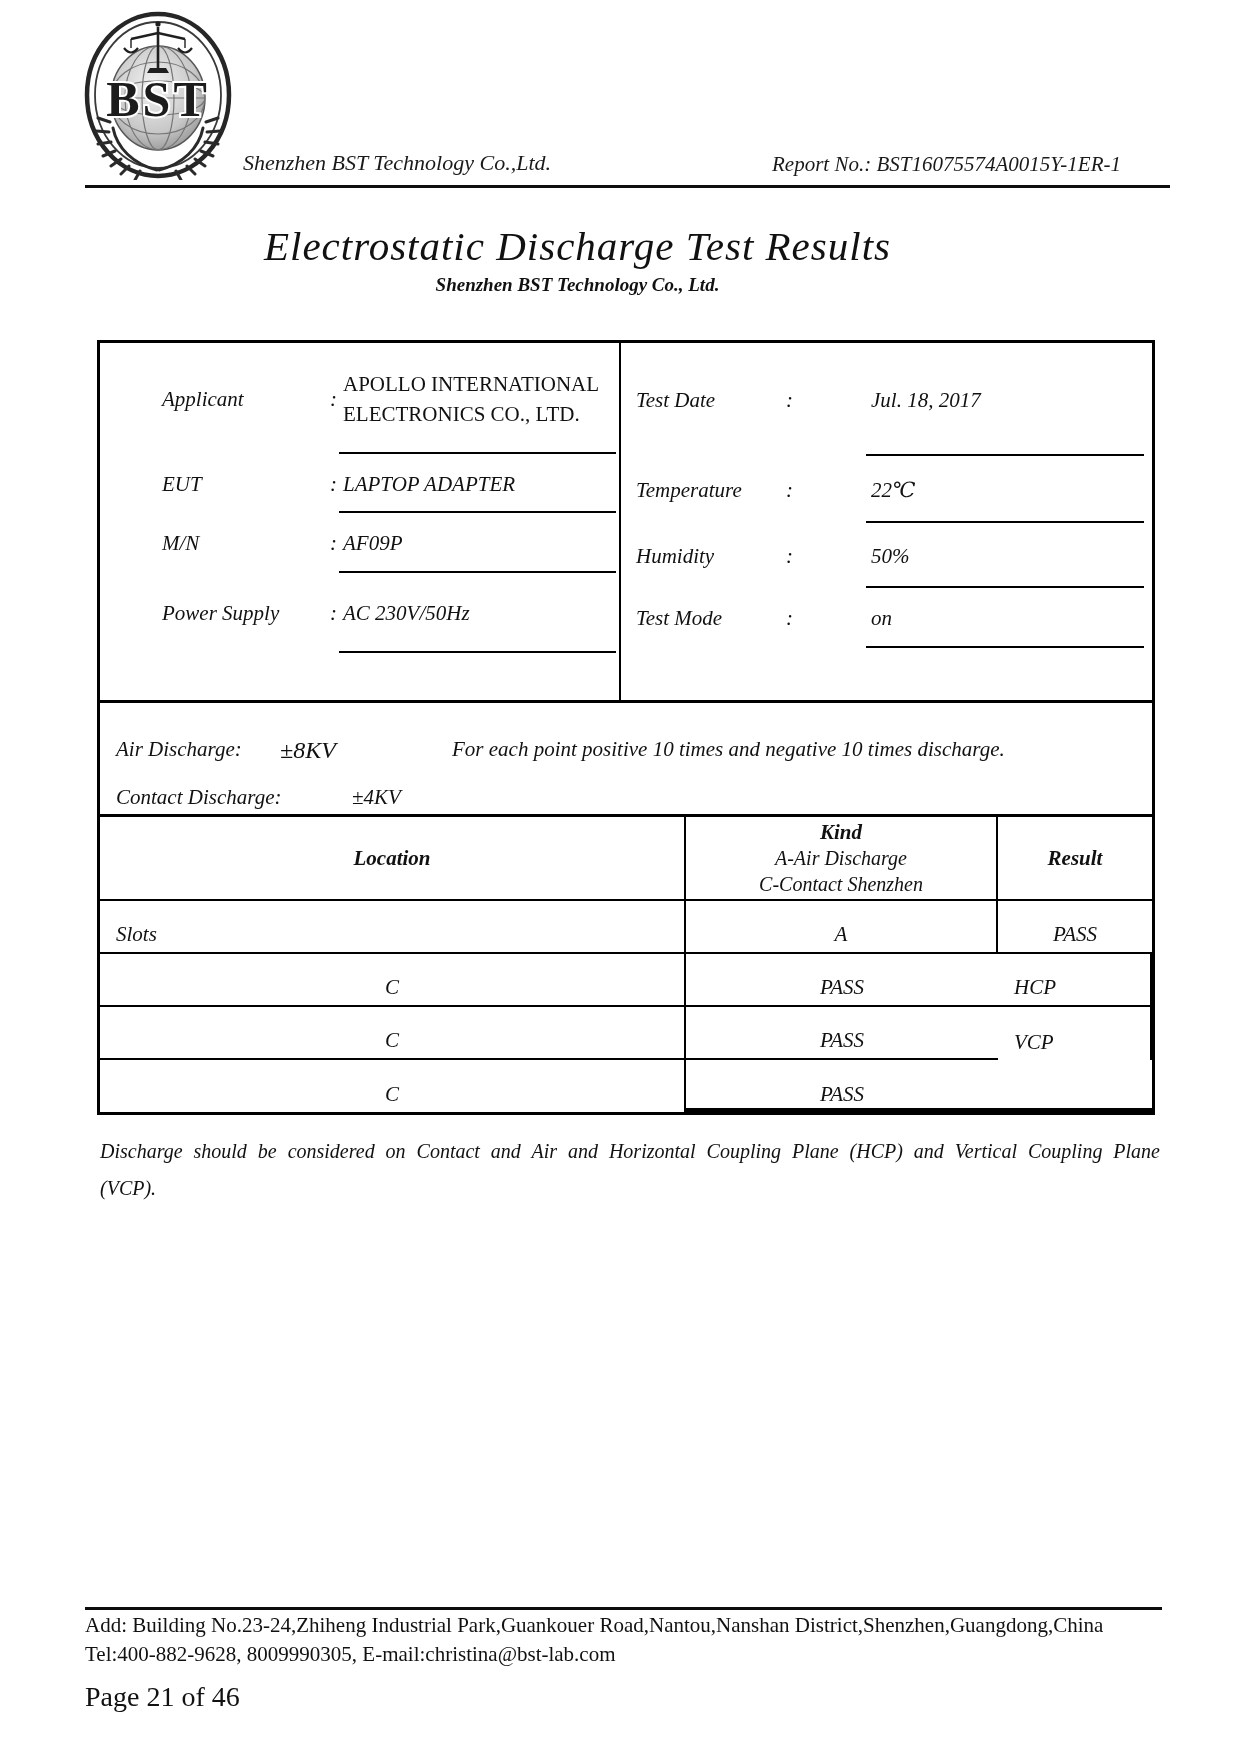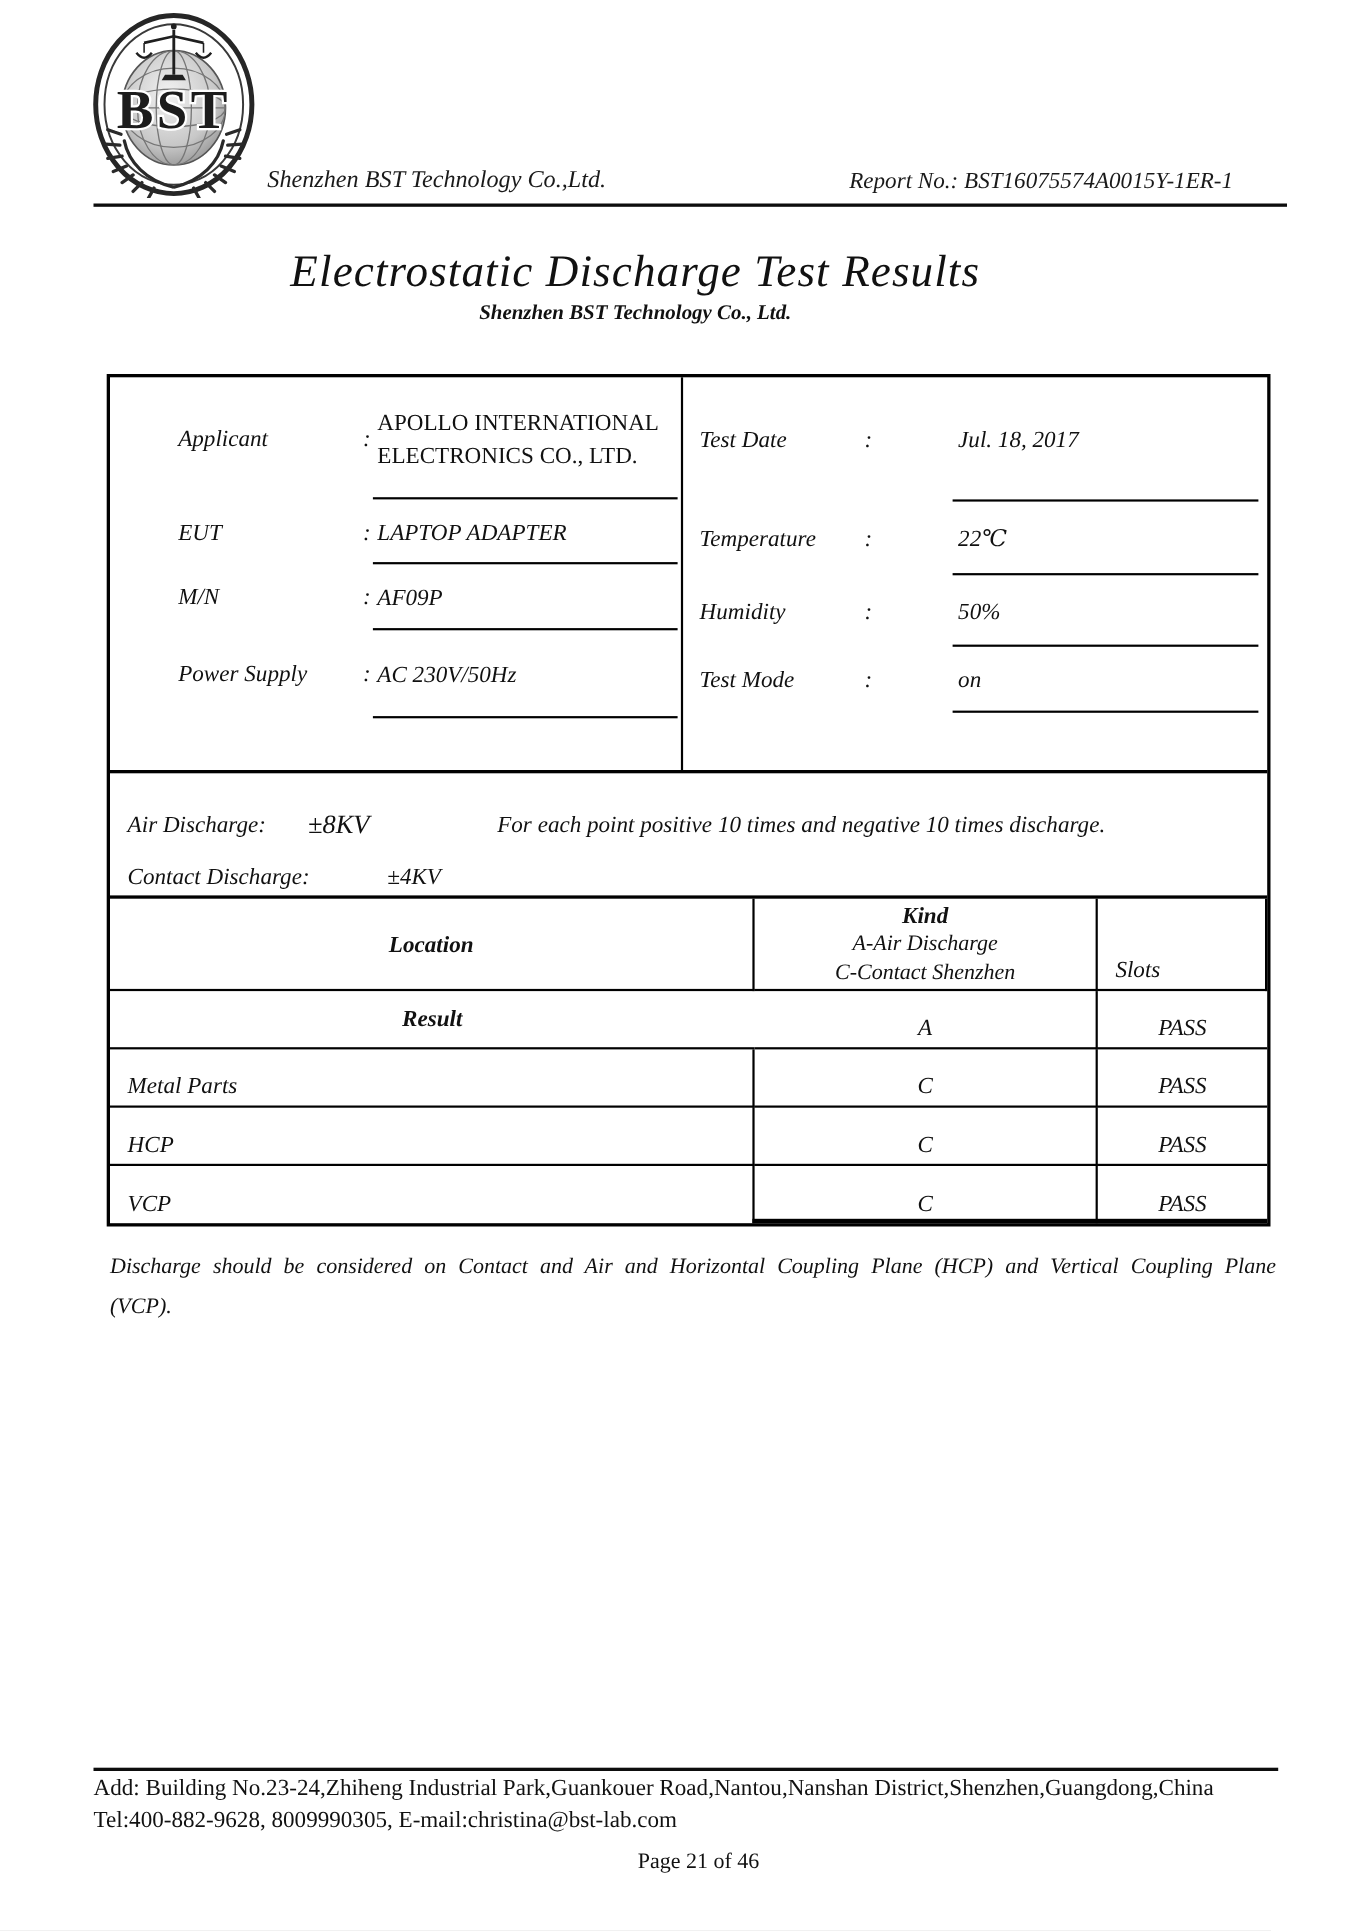--- a/index.html
+++ b/index.html
@@ -87,21 +87,21 @@
   
   .note{
     position:absolute;left:100px;top:1133px;width:1060px;
     font-style:italic;font-size:20px;line-height:1.85;
     text-align:justify;word-spacing:3px;
   }
   
   .ftr-rule{position:absolute;left:85px;top:1607px;width:1077px;height:3px;background:#0d0d0d;}
   .ftr-line1{position:absolute;left:85px;top:1613px;width:1100px;font-size:21px;white-space:nowrap;}
   .ftr-line2{position:absolute;left:85px;top:1642px;width:1100px;font-size:21px;white-space:nowrap;}
-  .ftr-page{position:absolute;left:85px;top:1681px;width:1100px;text-align:center;font-size:20px;}
+  .ftr-page{position:absolute;left:85px;top:1681px;width:1100px;text-align:left;font-size:28px;}
 </style>
 </head>
 <body>
 
 <div class="page">
 
   <svg class="logo" viewBox="0 0 150 170">
     <defs>
       <radialGradient id="g1" cx="45%" cy="38%" r="70%">
         <stop offset="0%" stop-color="#f3f3f3"></stop>
@@ -221,29 +221,28 @@
     <div class="results-section">
 
       <div class="cell hdr-cell">
         <span class="hdr-main">Location</span>
       </div>
       <div class="cell hdr-cell">
         <span class="hdr-main">Kind</span>
         <span class="hdr-sub">A-Air Discharge</span>
         <span class="hdr-sub">C-Contact Shenzhen</span>
       </div>
-      <div class="cell loc-cell">Slots</div>
-
       <div class="cell hdr-cell last-c">
         <span class="hdr-main">Result</span>
       </div>
+
+      <div class="cell loc-cell">Slots</div>
       <div class="cell mid-cell">A</div>
       <div class="cell mid-cell last-c">PASS</div>
 
-      <div class="cell loc-cell">Metal Parts</div>
       <div class="cell mid-cell">C</div>
       <div class="cell mid-cell last-c">PASS</div>
 
       <div class="cell loc-cell">HCP</div>
       <div class="cell mid-cell">C</div>
       <div class="cell mid-cell last-c">PASS</div>
 
       <div class="cell loc-cell last-r">VCP</div>
       <div class="cell mid-cell last-r">C</div>
       <div class="cell mid-cell last-c last-r">PASS</div>

